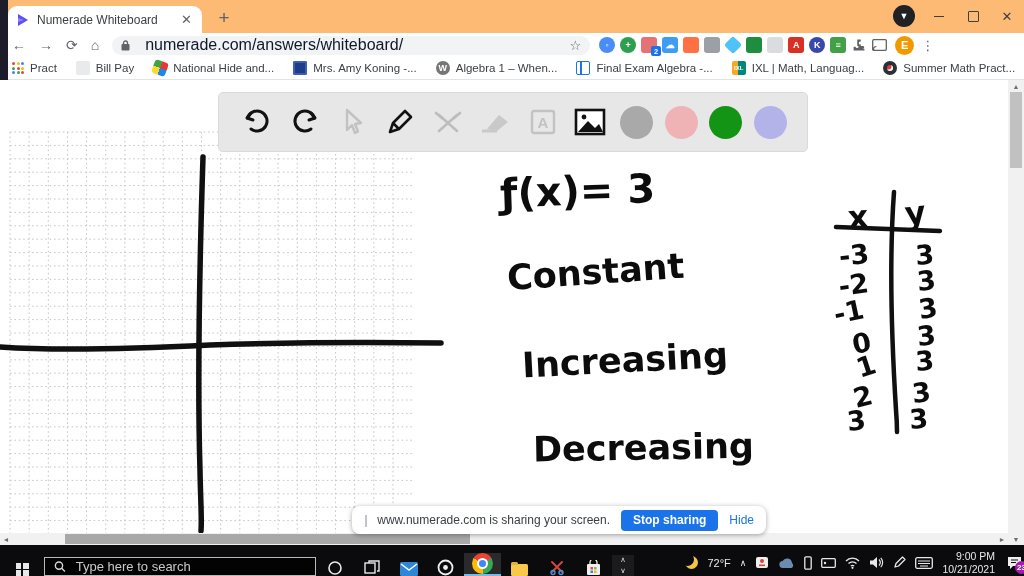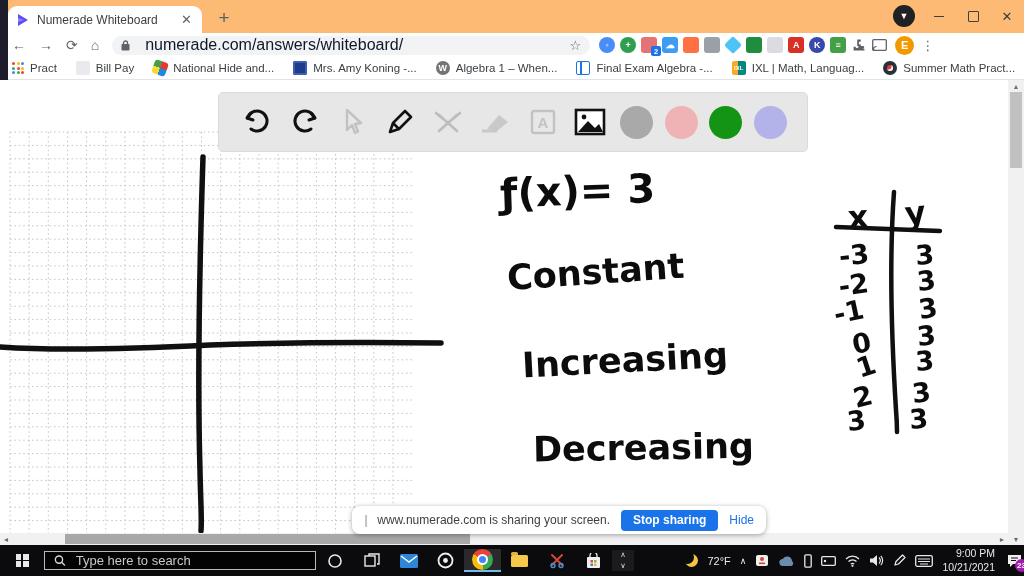--- a/index.html
+++ b/index.html
@@ -85,21 +85,21 @@
   
   .hscroll{position:absolute;left:0;top:453px;width:1008px;height:12px;background:#f1f1f1;z-index:4;}
   .hthumb{position:absolute;left:65px;top:1px;width:405px;height:10px;background:#a8a8a8;}
   .harrow{position:absolute;top:0;width:12px;height:12px;display:grid;place-items:center;color:#6f6f6f;font-size:7px;}
   .vscroll{position:absolute;left:1008px;top:0;width:16px;height:465px;background:#f1f1f1;z-index:4;}
   .vthumb{position:absolute;left:2px;top:12px;width:12px;height:76px;background:#c1c1c1;}
   .varrow{position:absolute;left:0;width:16px;height:12px;display:grid;place-items:center;color:#6f6f6f;font-size:7px;}
 
   
   .taskbar{position:absolute;left:0;top:545px;width:1024px;height:31px;background:#0b0b0d;display:flex;
-           align-items:center;color:#e8e8e8;z-index:10;}
+           align-items:flex-end;color:#e8e8e8;z-index:10;}
   .start{width:44px;display:grid;place-items:center;}
   .win-logo{width:13px;height:13px;display:grid;grid-template-columns:1fr 1fr;gap:1.5px;}
   .win-logo i{background:#e8e8e8;}
   .tsearch{width:272px;background:#030303;border:1px solid #b9b9b9;display:flex;align-items:center;gap:8px;
            padding:0 9px;box-sizing:border-box;}
   .tsearch input{background:transparent;border:none;outline:none;color:#d8d8d8;font-size:13px;width:100%;
                  font-family:inherit;}
   .tsearch input::placeholder{color:#c9c9c9;}
   .tbtn{width:37px;display:grid;place-items:center;position:relative;}
   .tbtn.active{background:rgba(255,255,255,.13);border-bottom:2px solid #76b9ed;box-sizing:border-box;}

